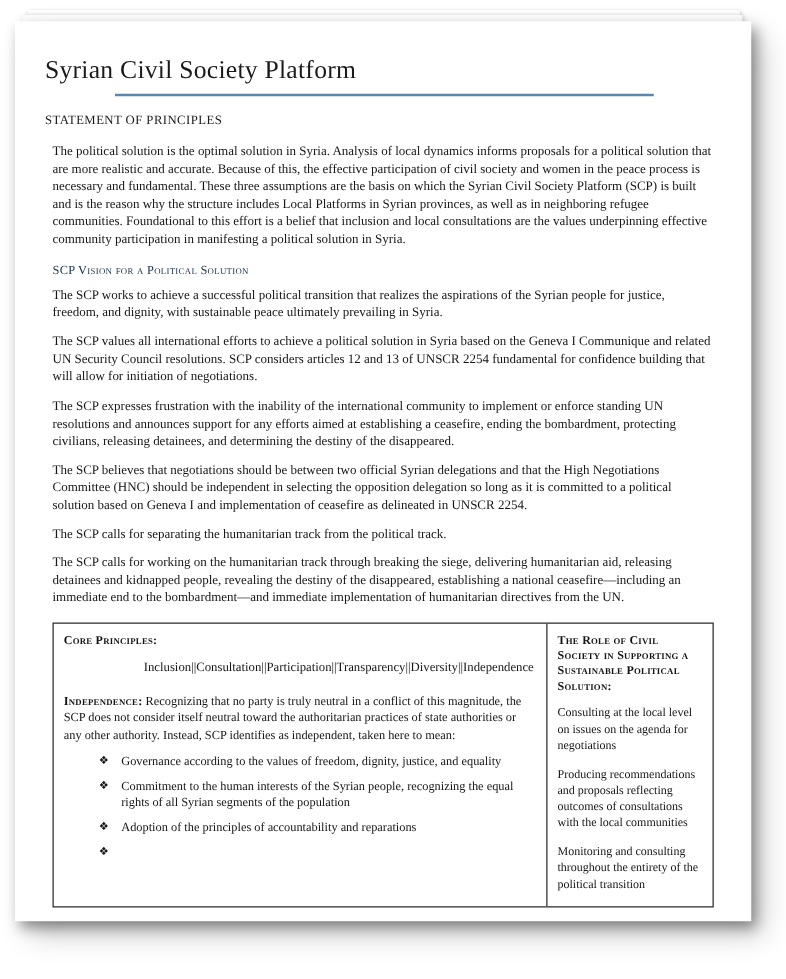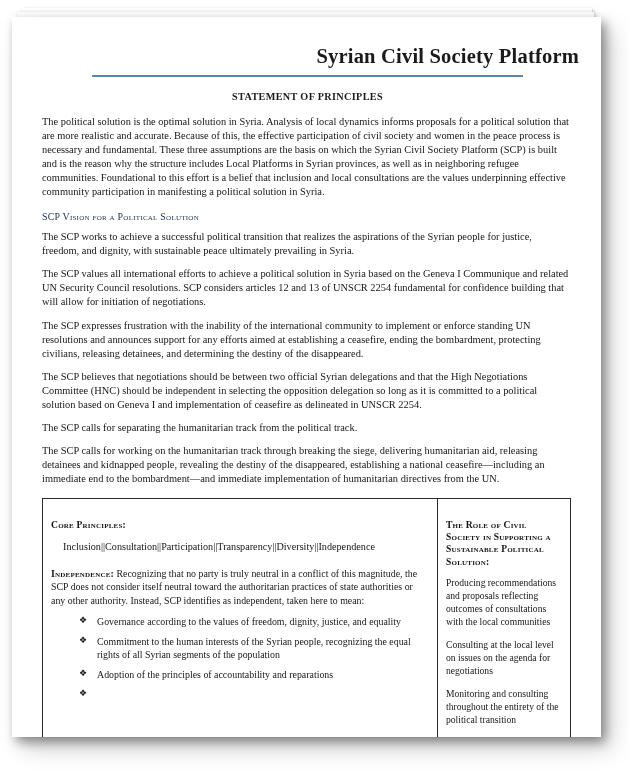--- a/index.html
+++ b/index.html
@@ -50,37 +50,37 @@
     background: #ffffff;
     box-shadow: 4px 5px 10px rgba(0,0,0,0.38),
                 10px 11px 22px rgba(0,0,0,0.20);
     box-sizing: border-box;
     padding: 14px 22px 10px 24px;
     overflow: hidden;
   }
 
   
   .doc-title {
-    text-align: right;
+    text-align: left;
     font-size: 20.5px;
-    font-weight: bold;
+    font-weight: normal;
     color: #1a1a1a;
     letter-spacing: 0.2px;
     margin: 14px 0 0 0;
     line-height: 1.1;
   }
   .title-rule {
     height: 2px;
     background: #5b87ad;
     margin: 7px 56px 0 56px;
   }
   .statement-heading {
-    text-align: center;
+    text-align: left;
     font-size: 10.2px;
-    font-weight: bold;
+    font-weight: normal;
     color: #1a1a1a;
     font-variant: small-caps;
     letter-spacing: 0.35px;
     margin: 14px 0 0 0;
   }
 
   
   .body-wrap {
     margin-top: 13px;
     padding: 0 8px 0 6px;
@@ -120,27 +120,28 @@
     box-sizing: border-box;
     padding: 8px 8px 10px 8px;
   }
   .cell-heading {
     font-size: 9.6px;
     font-weight: bold;
     font-variant: small-caps;
     color: #141414;
     letter-spacing: 0.2px;
     line-height: 1.3;
-    margin: 12px 0 9px 0;
+    margin: 0 0 9px 0;
   }
   .principles-line {
     font-size: 10.2px;
     color: #161616;
     line-height: 1.3;
-    margin: 0 0 14px 12px;
+    margin: 0 0 14px 0;
+    text-align: right;
   }
   .independence-para {
     font-size: 9.9px;
     color: #161616;
     line-height: 1.33;
     margin: 0 0 8px 0;
   }
   .independence-para .lead {
     font-weight: bold;
     font-variant: small-caps;
@@ -220,22 +221,22 @@
             <li><span class="bullet-glyph">❖</span><span>Adoption of the principles of accountability and reparations</span></li>
             <li><span class="bullet-glyph">❖</span></li>
           </ul>
 
         </div>
 
         <div class="cell-right">
 
           <div class="cell-heading">The Role of Civil Society in Supporting a Sustainable Political Solution:</div>
 
+          <p class="right-para">Consulting at the local level on issues on the agenda for negotiations</p>
           <p class="right-para">Producing recommendations and proposals reflecting outcomes of consultations with the local communities</p>
-          <p class="right-para">Consulting at the local level on issues on the agenda for negotiations</p>
           <p class="right-para">Monitoring and consulting throughout the entirety of the political transition</p>
 
         </div>
 
       </div>
 
     </div>
 
   </div>
 

